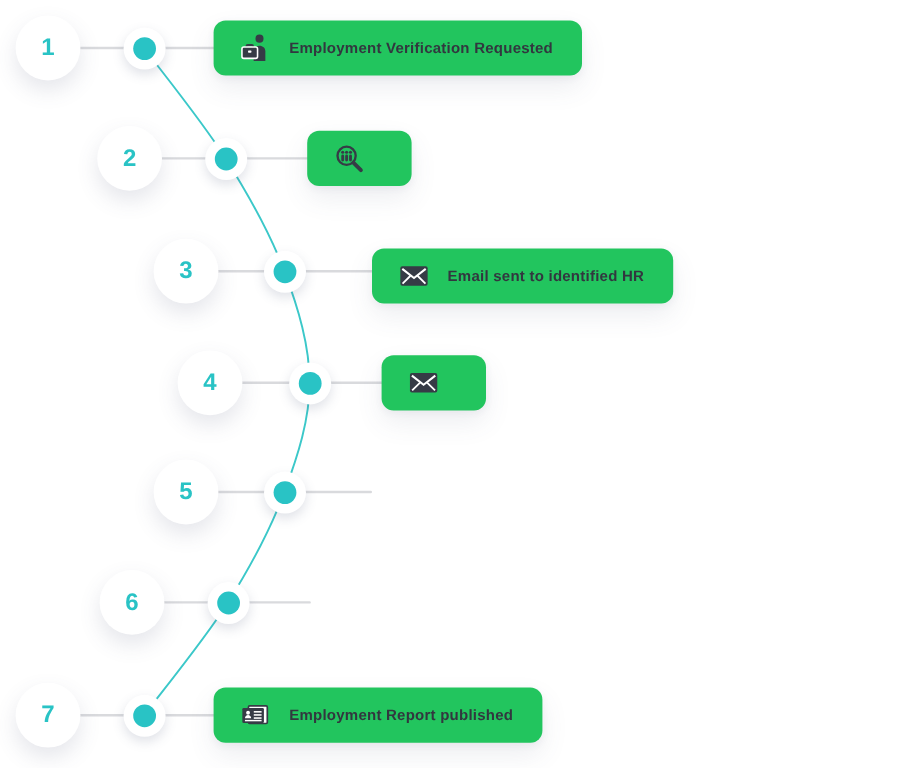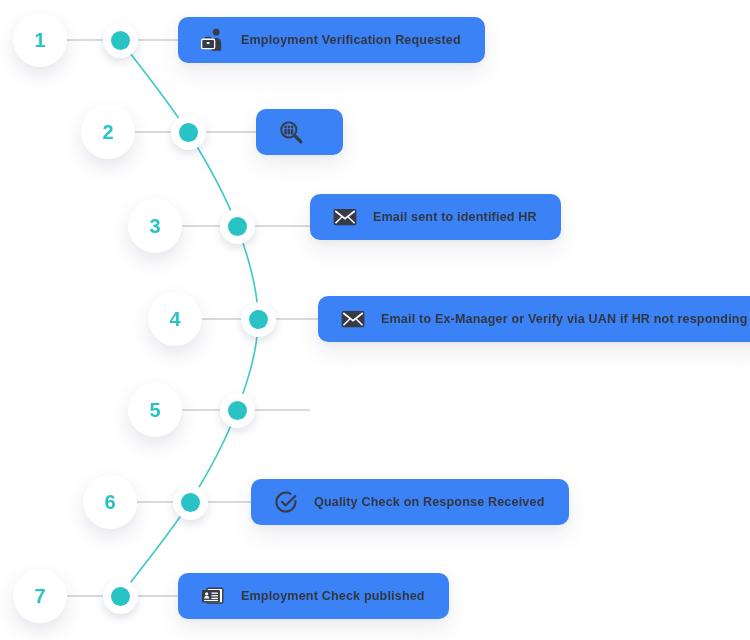--- a/index.html
+++ b/index.html
@@ -16,21 +16,21 @@
     display:flex;align-items:center;justify-content:center;
   }
   .dot{width:19px;height:19px;border-radius:50%;background:var(--accent);}
   .numcircle{
     position:absolute;width:54px;height:54px;border-radius:50%;background:#ffffff;
     box-shadow:0 8px 18px rgba(80,90,120,.15);z-index:4;
     display:flex;align-items:center;justify-content:center;
     color:var(--accent);font-size:20px;font-weight:bold;
   }
   .card{
-    position:absolute;height:46px;min-height:46px;border-radius:10px;background:#3b82f6;
+    position:absolute;height:46px;min-height:46px;border-radius:10px;background:#22c55e;
     box-shadow:0 10px 22px rgba(80,90,120,.10),0 2px 6px rgba(80,90,120,.06);
     z-index:4;display:inline-flex;align-items:center;
     padding:0 24px 0 22px;white-space:nowrap;width:max-content;
   }
   .card .icon{width:26px;height:26px;margin-right:15px;color:var(--icon);flex:0 0 auto;display:flex;}
   .card .icon svg{width:26px;height:26px;}
   .card .label{font-size:12.5px;font-weight:bold;color:var(--ink);letter-spacing:.2px;}
 </style>
 </head>
 <body>
@@ -91,21 +91,21 @@
     </span>
   </div>
 
   <div class="hline" style="left:155px;top:225px;width:163px;"></div>
   <div class="halo" style="left:219.5px;top:208.5px;">
       <div class="dot"></div>
     </div>
   <div class="numcircle" style="left:128px;top:199px;">
       <span>3</span>
     </div>
-  <div class="card" style="left:310px;top:194px;">
+  <div class="card" style="left:310px;top:207px;">
     <span class="icon">
       <svg viewBox="0 0 24 24" fill="currentColor">
         <rect x="1.5" y="4.5" width="21" height="15" rx="1.5"></rect>
         <path d="M3 6.5 L12 13.5 L21 6.5" stroke="#fff" stroke-width="1.6" fill="none"></path>
         <path d="M3.2 17.8 L9.3 11.8 M20.8 17.8 L14.7 11.8" stroke="#fff" stroke-width="1.4"></path>
       </svg>
     </span>
     <span class="label">Email sent to identified HR</span>
   </div>
 
@@ -117,47 +117,37 @@
       <span>4</span>
     </div>
   <div class="card" style="left:318px;top:296px;">
     <span class="icon">
       <svg viewBox="0 0 24 24" fill="currentColor">
         <rect x="1.5" y="4.5" width="21" height="15" rx="1.5"></rect>
         <path d="M3 6.5 L12 13.5 L21 6.5" stroke="#fff" stroke-width="1.6" fill="none"></path>
         <path d="M3.2 17.8 L9.3 11.8 M20.8 17.8 L14.7 11.8" stroke="#fff" stroke-width="1.4"></path>
       </svg>
     </span>
-    <span class="label">Email to Ex-Manager or Verify via UAN if HR not responding</span>
   </div>
 
   <div class="hline" style="left:155px;top:409px;width:155px;"></div>
   <div class="halo" style="left:219.5px;top:392.5px;">
       <div class="dot"></div>
     </div>
   <div class="numcircle" style="left:128px;top:383px;">
       <span>5</span>
     </div>
 
   <div class="hline" style="left:110px;top:501px;width:149px;"></div>
   <div class="halo" style="left:172.5px;top:484.5px;">
       <div class="dot"></div>
     </div>
   <div class="numcircle" style="left:83px;top:475px;">
       <span>6</span>
     </div>
-  <div class="card" style="left:251px;top:479px;">
-    <span class="icon">
-      <svg viewBox="0 0 24 24" fill="none" stroke="currentColor" stroke-width="2" stroke-linecap="round" stroke-linejoin="round">
-        <path d="M20.7 11.2 a8.8 8.8 0 1 1 -4.6-6.9"></path>
-        <path d="M8.2 11.8 l3.4 3.4 L20.6 6.4"></path>
-      </svg>
-    </span>
-    <span class="label">Quality Check on Response Received</span>
-  </div>
 
   <div class="hline" style="left:40px;top:595px;width:146px;"></div>
   <div class="halo" style="left:102.5px;top:578.5px;">
       <div class="dot"></div>
     </div>
   <div class="numcircle" style="left:13px;top:569px;">
       <span>7</span>
     </div>
   <div class="card" style="left:178px;top:573px;">
     <span class="icon">
@@ -165,16 +155,16 @@
         <rect x="6.5" y="4.8" width="14.5" height="13.6" rx="0.9" fill="#fff" stroke="currentColor" stroke-width="1.3"></rect>
         <rect x="1.8" y="6.4" width="16.6" height="11.6" rx="1" fill="currentColor"></rect>
         <circle cx="6.2" cy="10.1" r="1.5" fill="#fff"></circle>
         <path d="M3.8 14.4 c0-1.6 1.1-2.6 2.4-2.6 s2.4 1 2.4 2.6 z" fill="#fff"></path>
         <rect x="10.6" y="8.8" width="6" height="1.2" fill="#fff"></rect>
         <rect x="10.6" y="11.2" width="6" height="1.2" fill="#fff"></rect>
         <rect x="10.6" y="13.6" width="6" height="1.2" fill="#fff"></rect>
         <rect x="3.8" y="15.6" width="12.8" height="1.1" fill="#fff"></rect>
       </svg>
     </span>
-    <span class="label">Employment Check published</span>
+    <span class="label">Employment Report published</span>
   </div>
 
 </div>
 
 </body></html>

